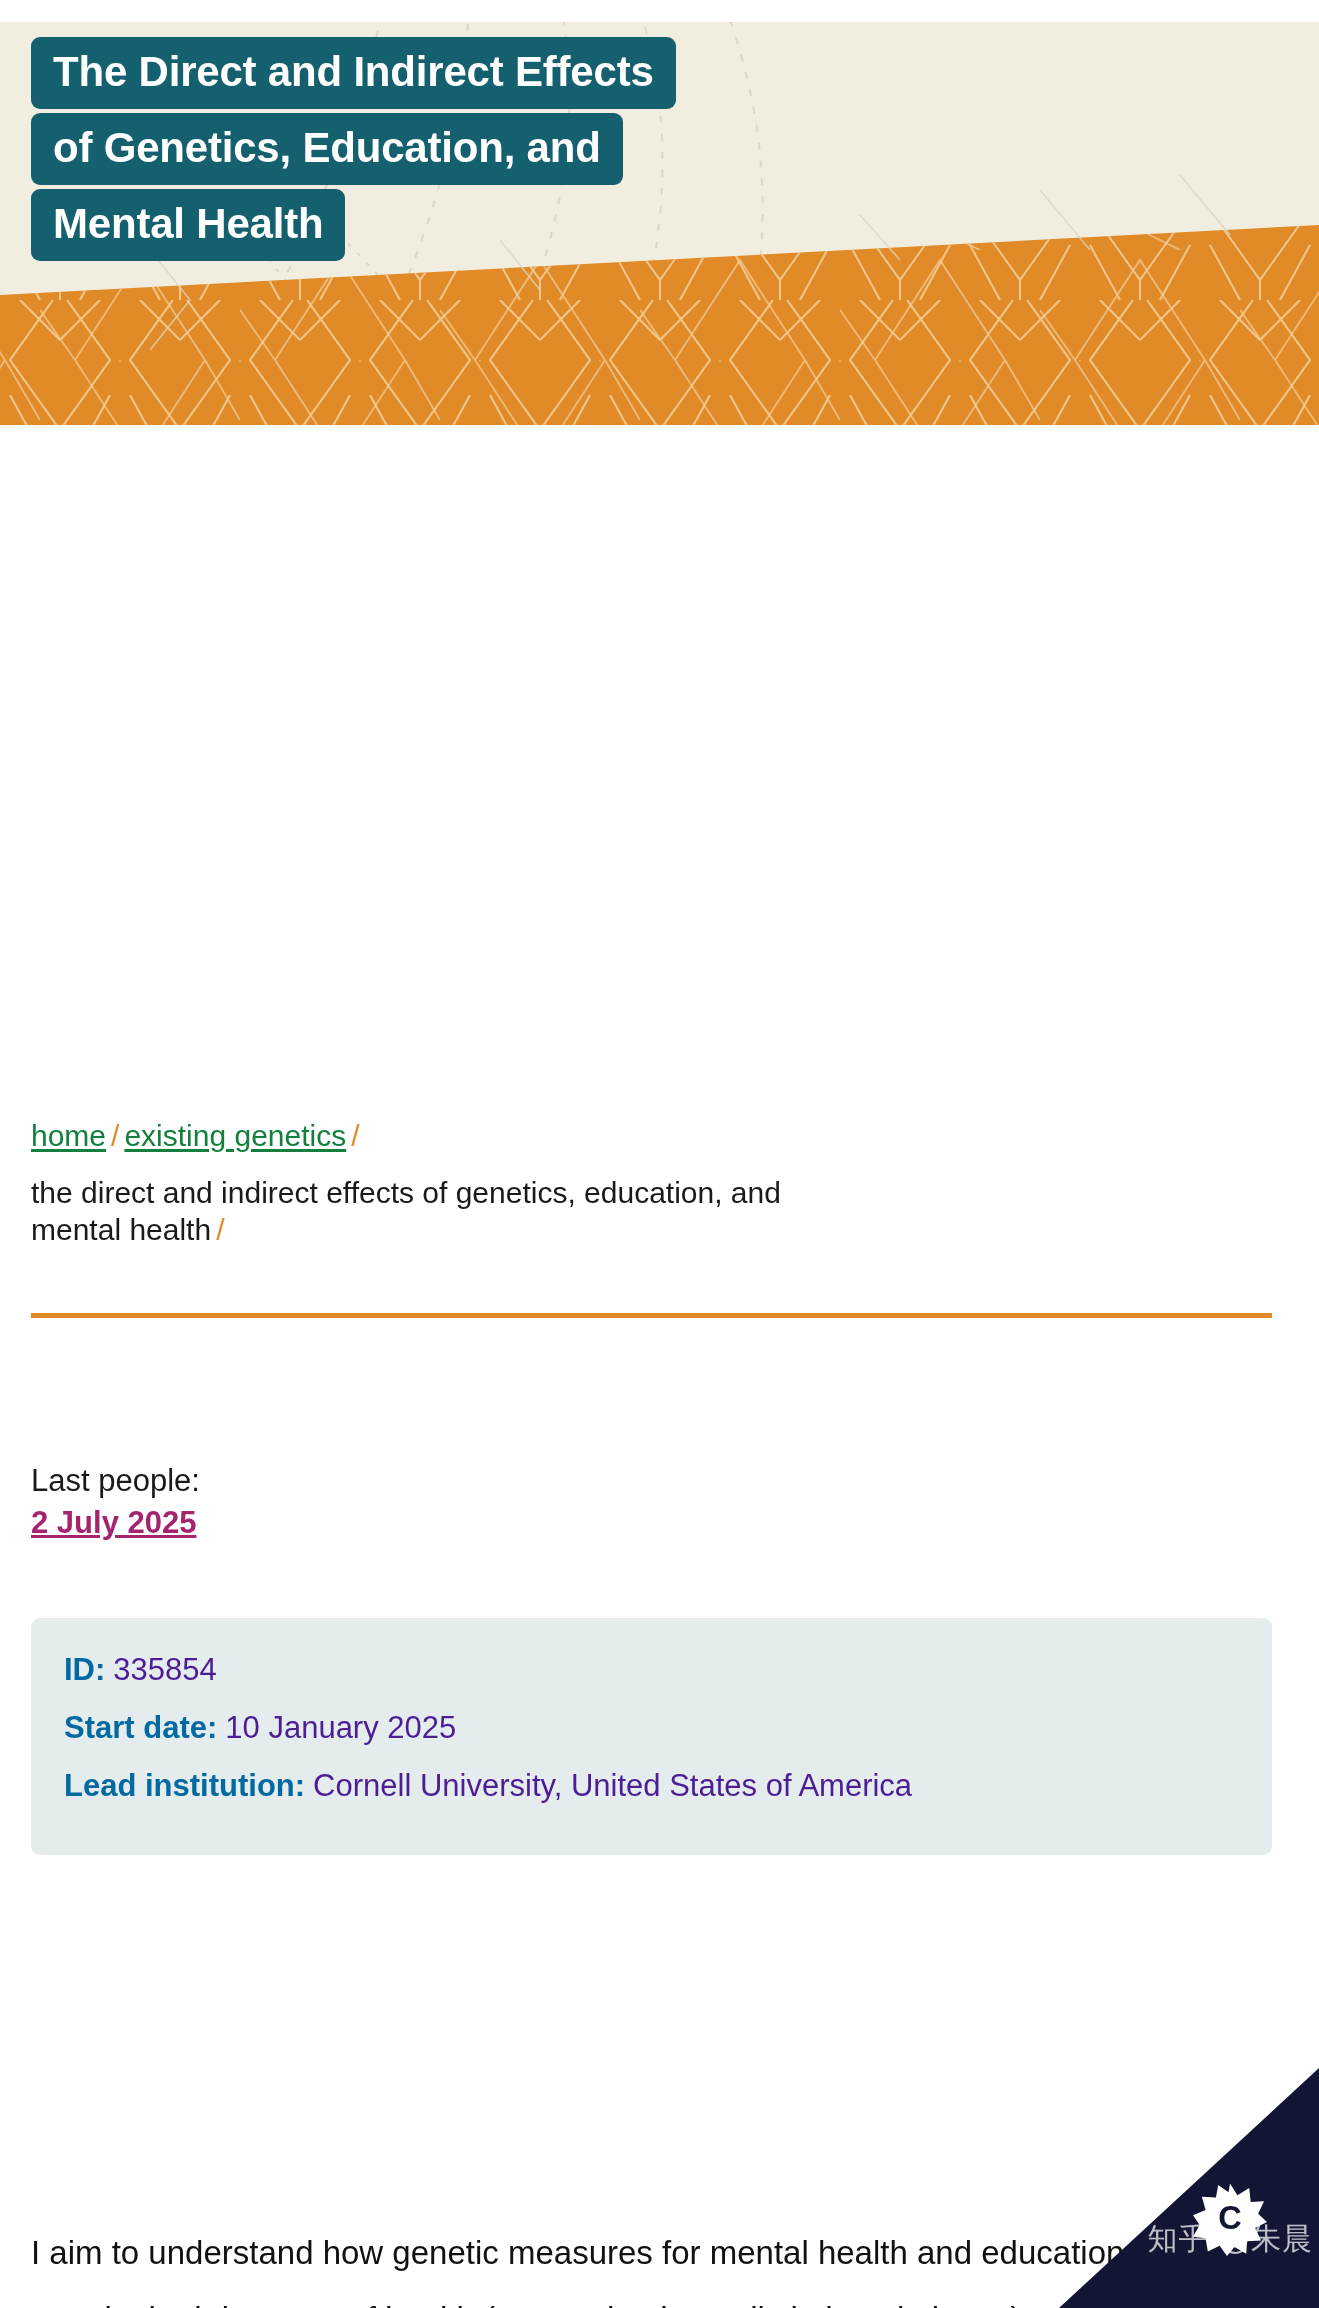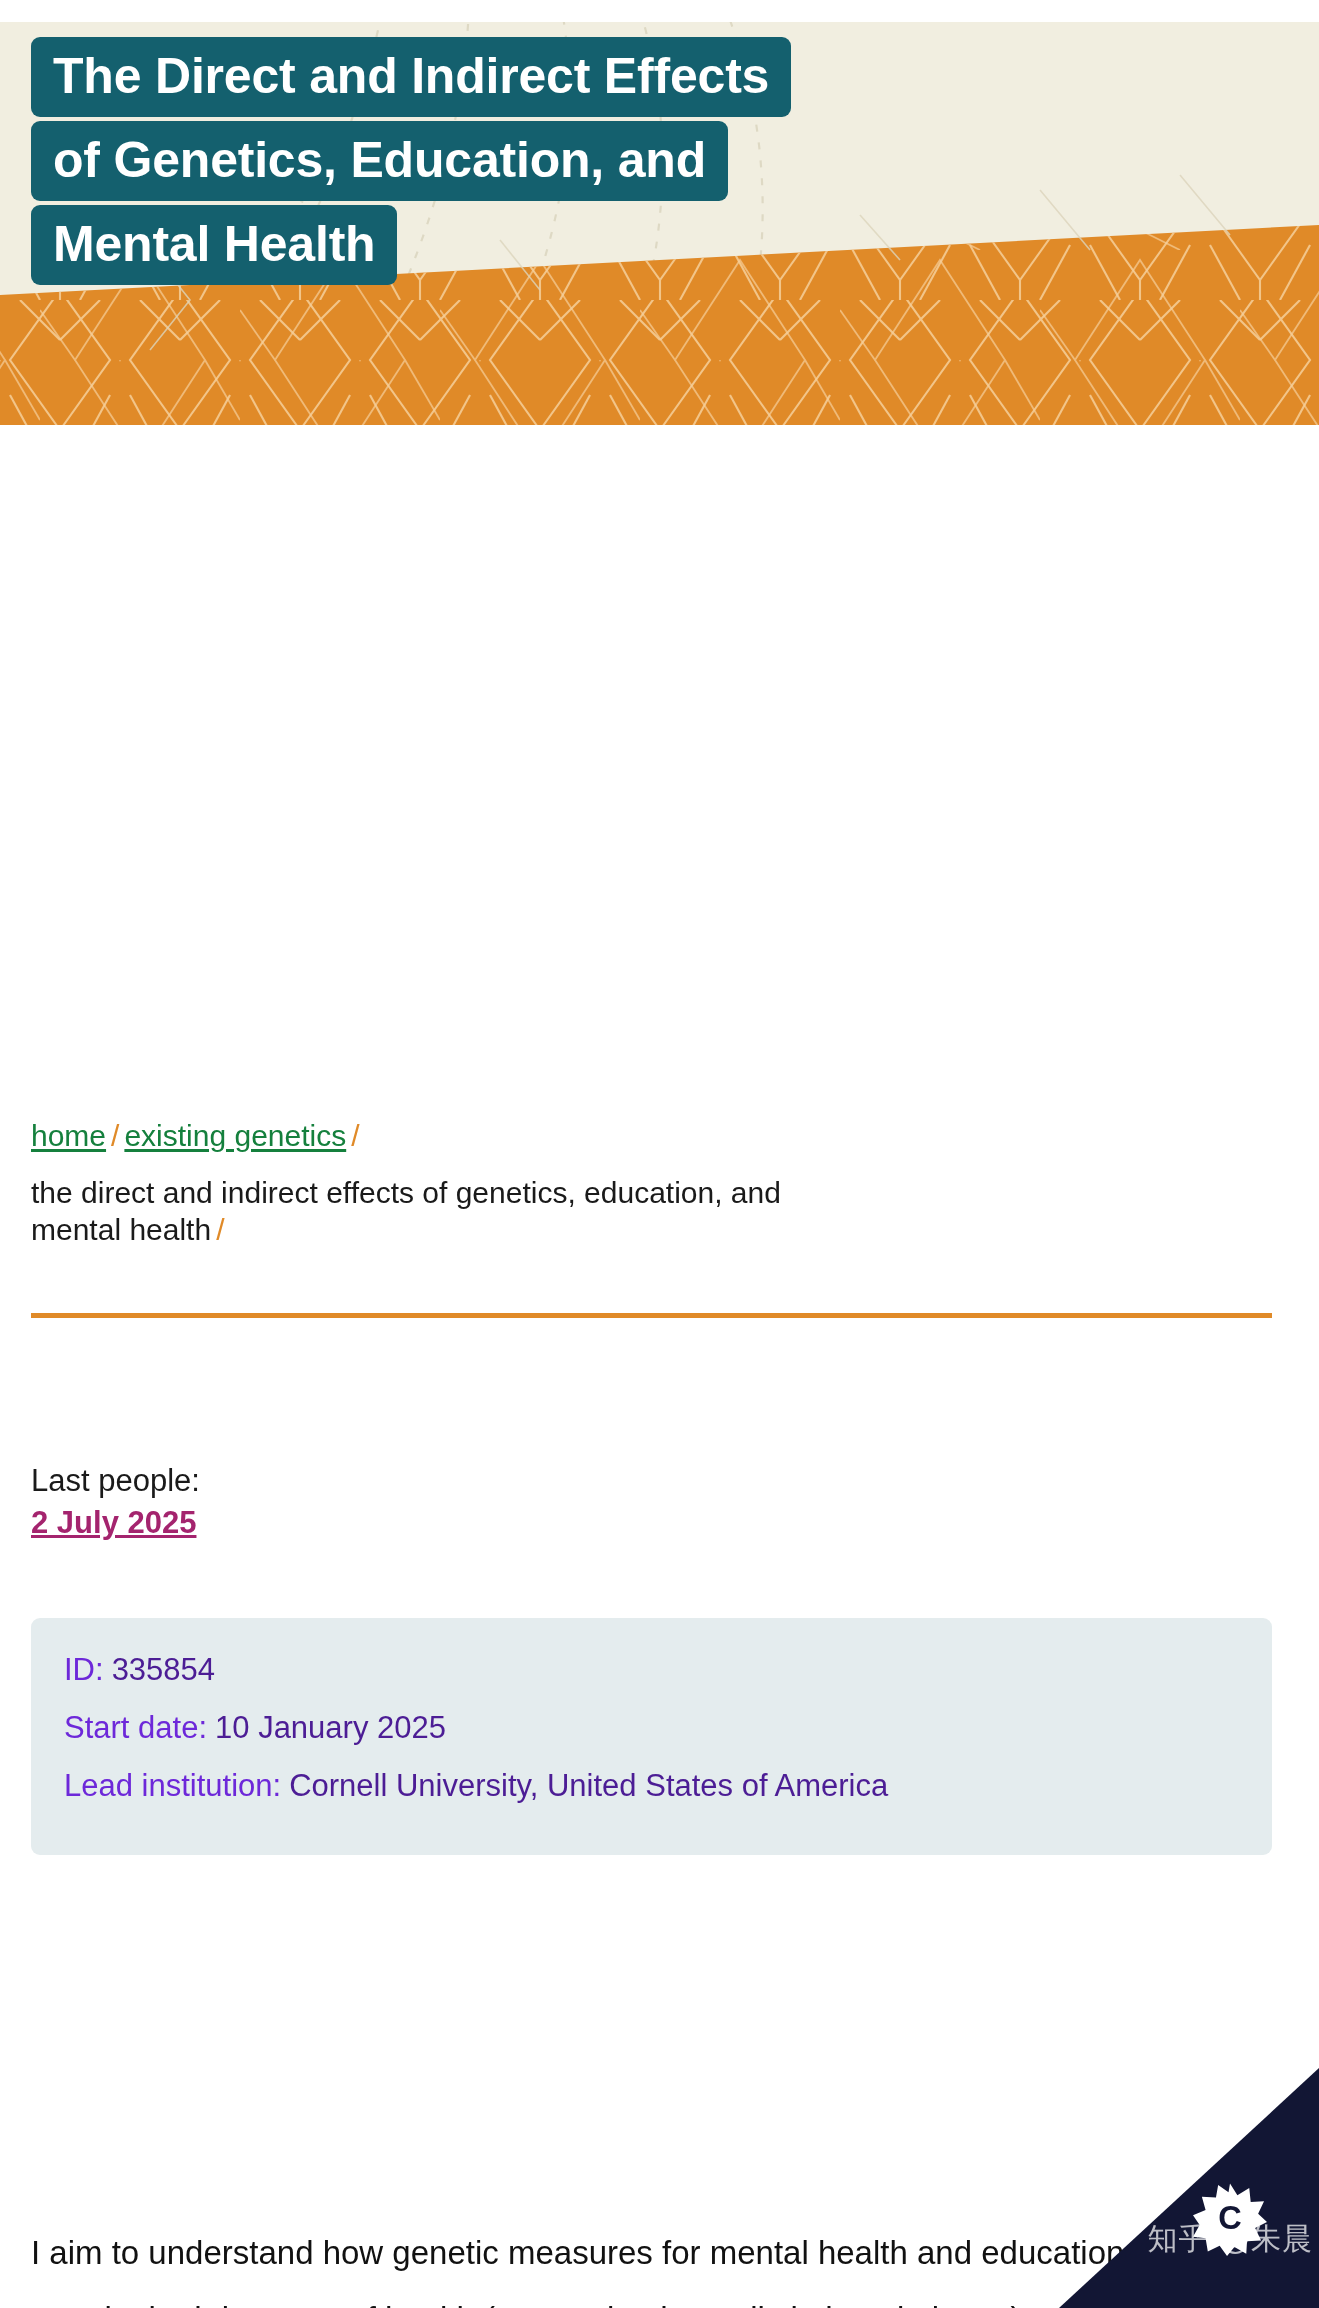--- a/index.html
+++ b/index.html
@@ -50,21 +50,21 @@
     position: absolute;
     left: 31px;
     top: 37px;
     z-index: 5;
   }
   .title-line {
     display: block;
     background: #14606e;
     color: #ffffff;
     font-weight: 700;
-    font-size: 50px;
+    font-size: 42px;
     line-height: 1;
     letter-spacing: -0.2px;
     padding: 14px 22px 16px 22px;
     border-radius: 9px;
     margin-bottom: 4px;
     width: max-content;
   }
 
   
   .content {
@@ -135,22 +135,22 @@
     padding: 30px 33px 36px 33px;
   }
   .info-row {
     font-size: 31px;
     line-height: 1.42;
     color: #111111;
     margin-bottom: 14px;
   }
   .info-row:last-child { margin-bottom: 11px; }
   .info-label {
-    color: #6d28d9;
-    font-weight: 400;
+    color: #0369a1;
+    font-weight: 700;
   }
   .info-value {
     color: #4c1d95;
     padding-left: 8px;
   }
 
   .body-copy {
     position: absolute;
     left: 31px;
     top: 1795px;

